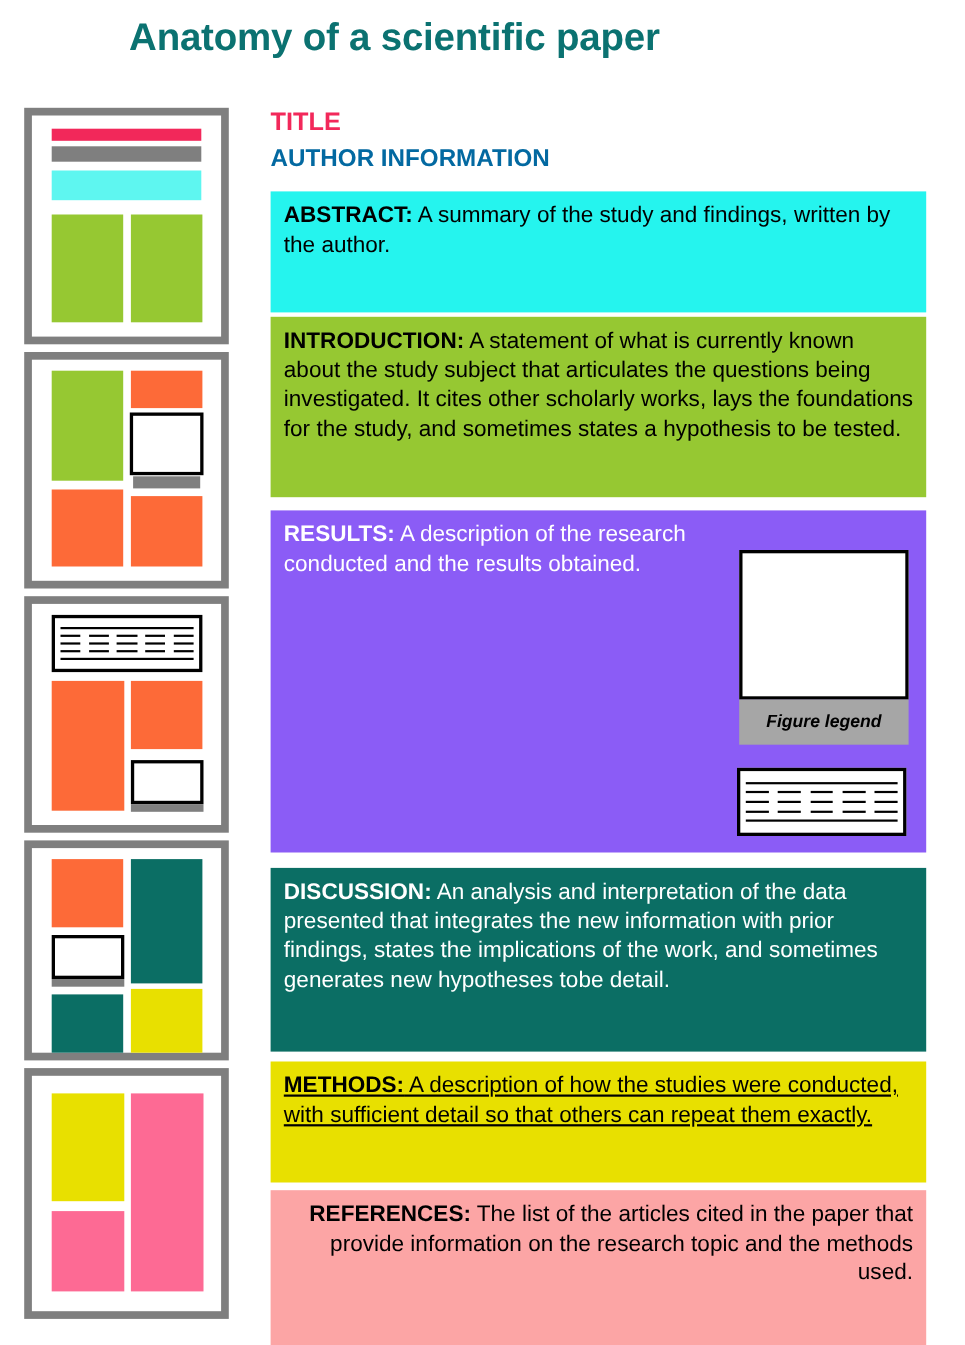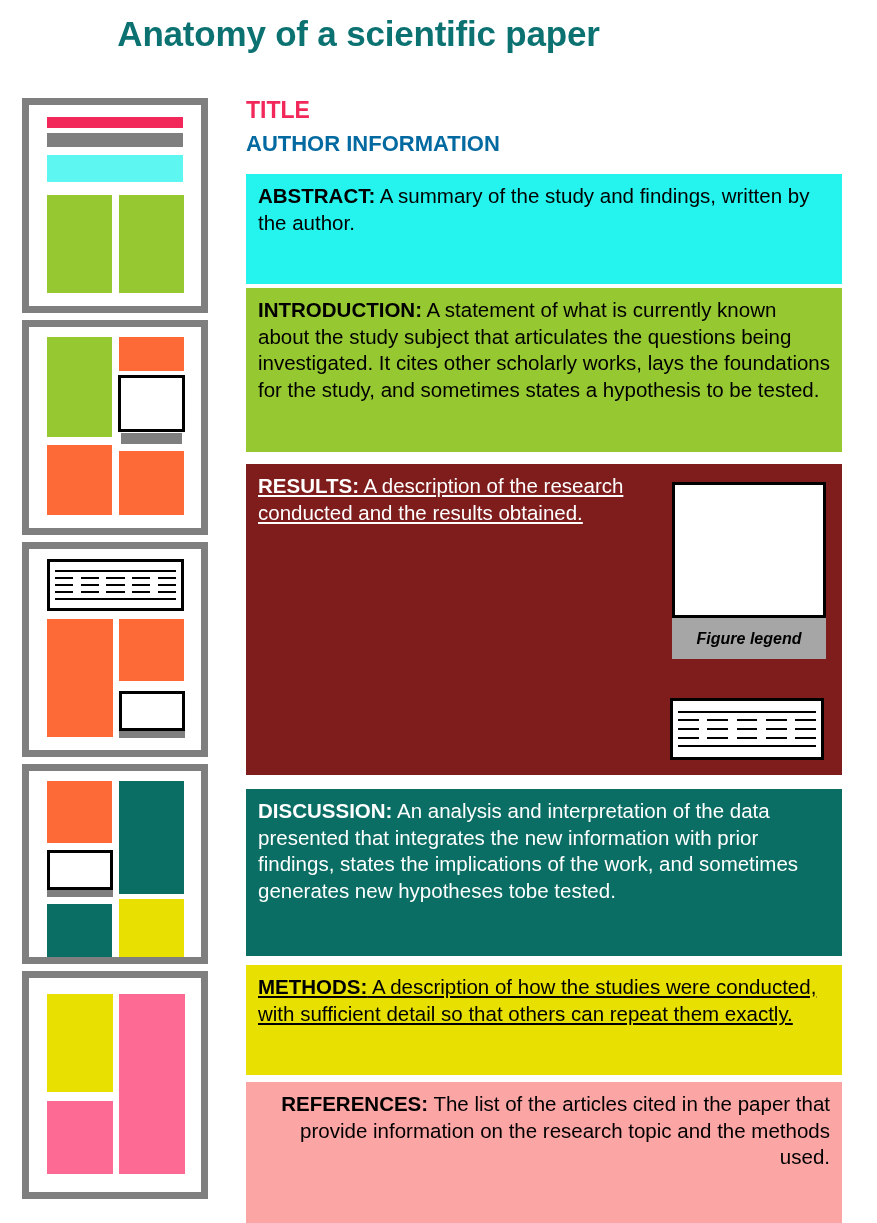--- a/index.html
+++ b/index.html
@@ -123,32 +123,32 @@
   }
   .section-block p + p {
     margin-top: 18px;
   }
   .section-block b {
     font-weight: bold;
   }
 
   #block-abstract     { top: 174px; height: 110px; background: #25f4ee; color: #000; }
   #block-introduction { top: 288px; height: 164px; background: #96c832; color: #000; }
-  #block-results      { top: 464px; height: 311px; background: #7f1d1d; color: #fff; text-decoration: underline; }
+  #block-results      { top: 464px; height: 311px; background: #8b5cf6; color: #fff; }
   #block-discussion   { top: 789px; height: 167px; background: #0b6e64; color: #fff; }
   #block-methods      { top: 965px; height: 110px; background: #e8e000; color: #000; text-decoration: underline; }
   #block-references   { top: 1082px; height: 141px; background: #fca5a5; color: #000; text-align: right; }
 
   #results-text { width: 420px; }
 
   
   #figure-inset {
     position: absolute;
     left: 426px;
-    top: 18px;
+    top: 36px;
     width: 175px;
     border-radius: 22px;
   }
   #figure-box {
     width: 154px;
     height: 136px;
     background: #ffffff;
     border: 3px solid #000000;
     box-sizing: border-box;
   }
@@ -303,21 +303,21 @@
           <i></i>
           <i></i>
           <i></i>
           <i></i>
       </div>
       <div class="mt-rule"></div>
     </div>
   </div>
 
   <div class="section-block" id="block-discussion">
-    <p><b>DISCUSSION:</b><span> An analysis and interpretation of the data presented that integrates the new information with prior findings, states the implications of the work, and sometimes generates new hypotheses tobe tested.</span></p>
+    <p><b>DISCUSSION:</b><span> An analysis and interpretation of the data presented that integrates the new information with prior findings, states the implications of the work, and sometimes generates new hypotheses tobe detail.</span></p>
   </div>
 
   <div class="section-block" id="block-methods">
     <p><b>METHODS:</b><span> A description of how the studies were conducted, with sufficient detail so that others can repeat them exactly.</span></p>
   </div>
 
   <div class="section-block" id="block-references">
     <p><b>REFERENCES:</b><span> The list of the articles cited in the paper that provide information on the research topic and the methods used.</span></p>
   </div>
 

